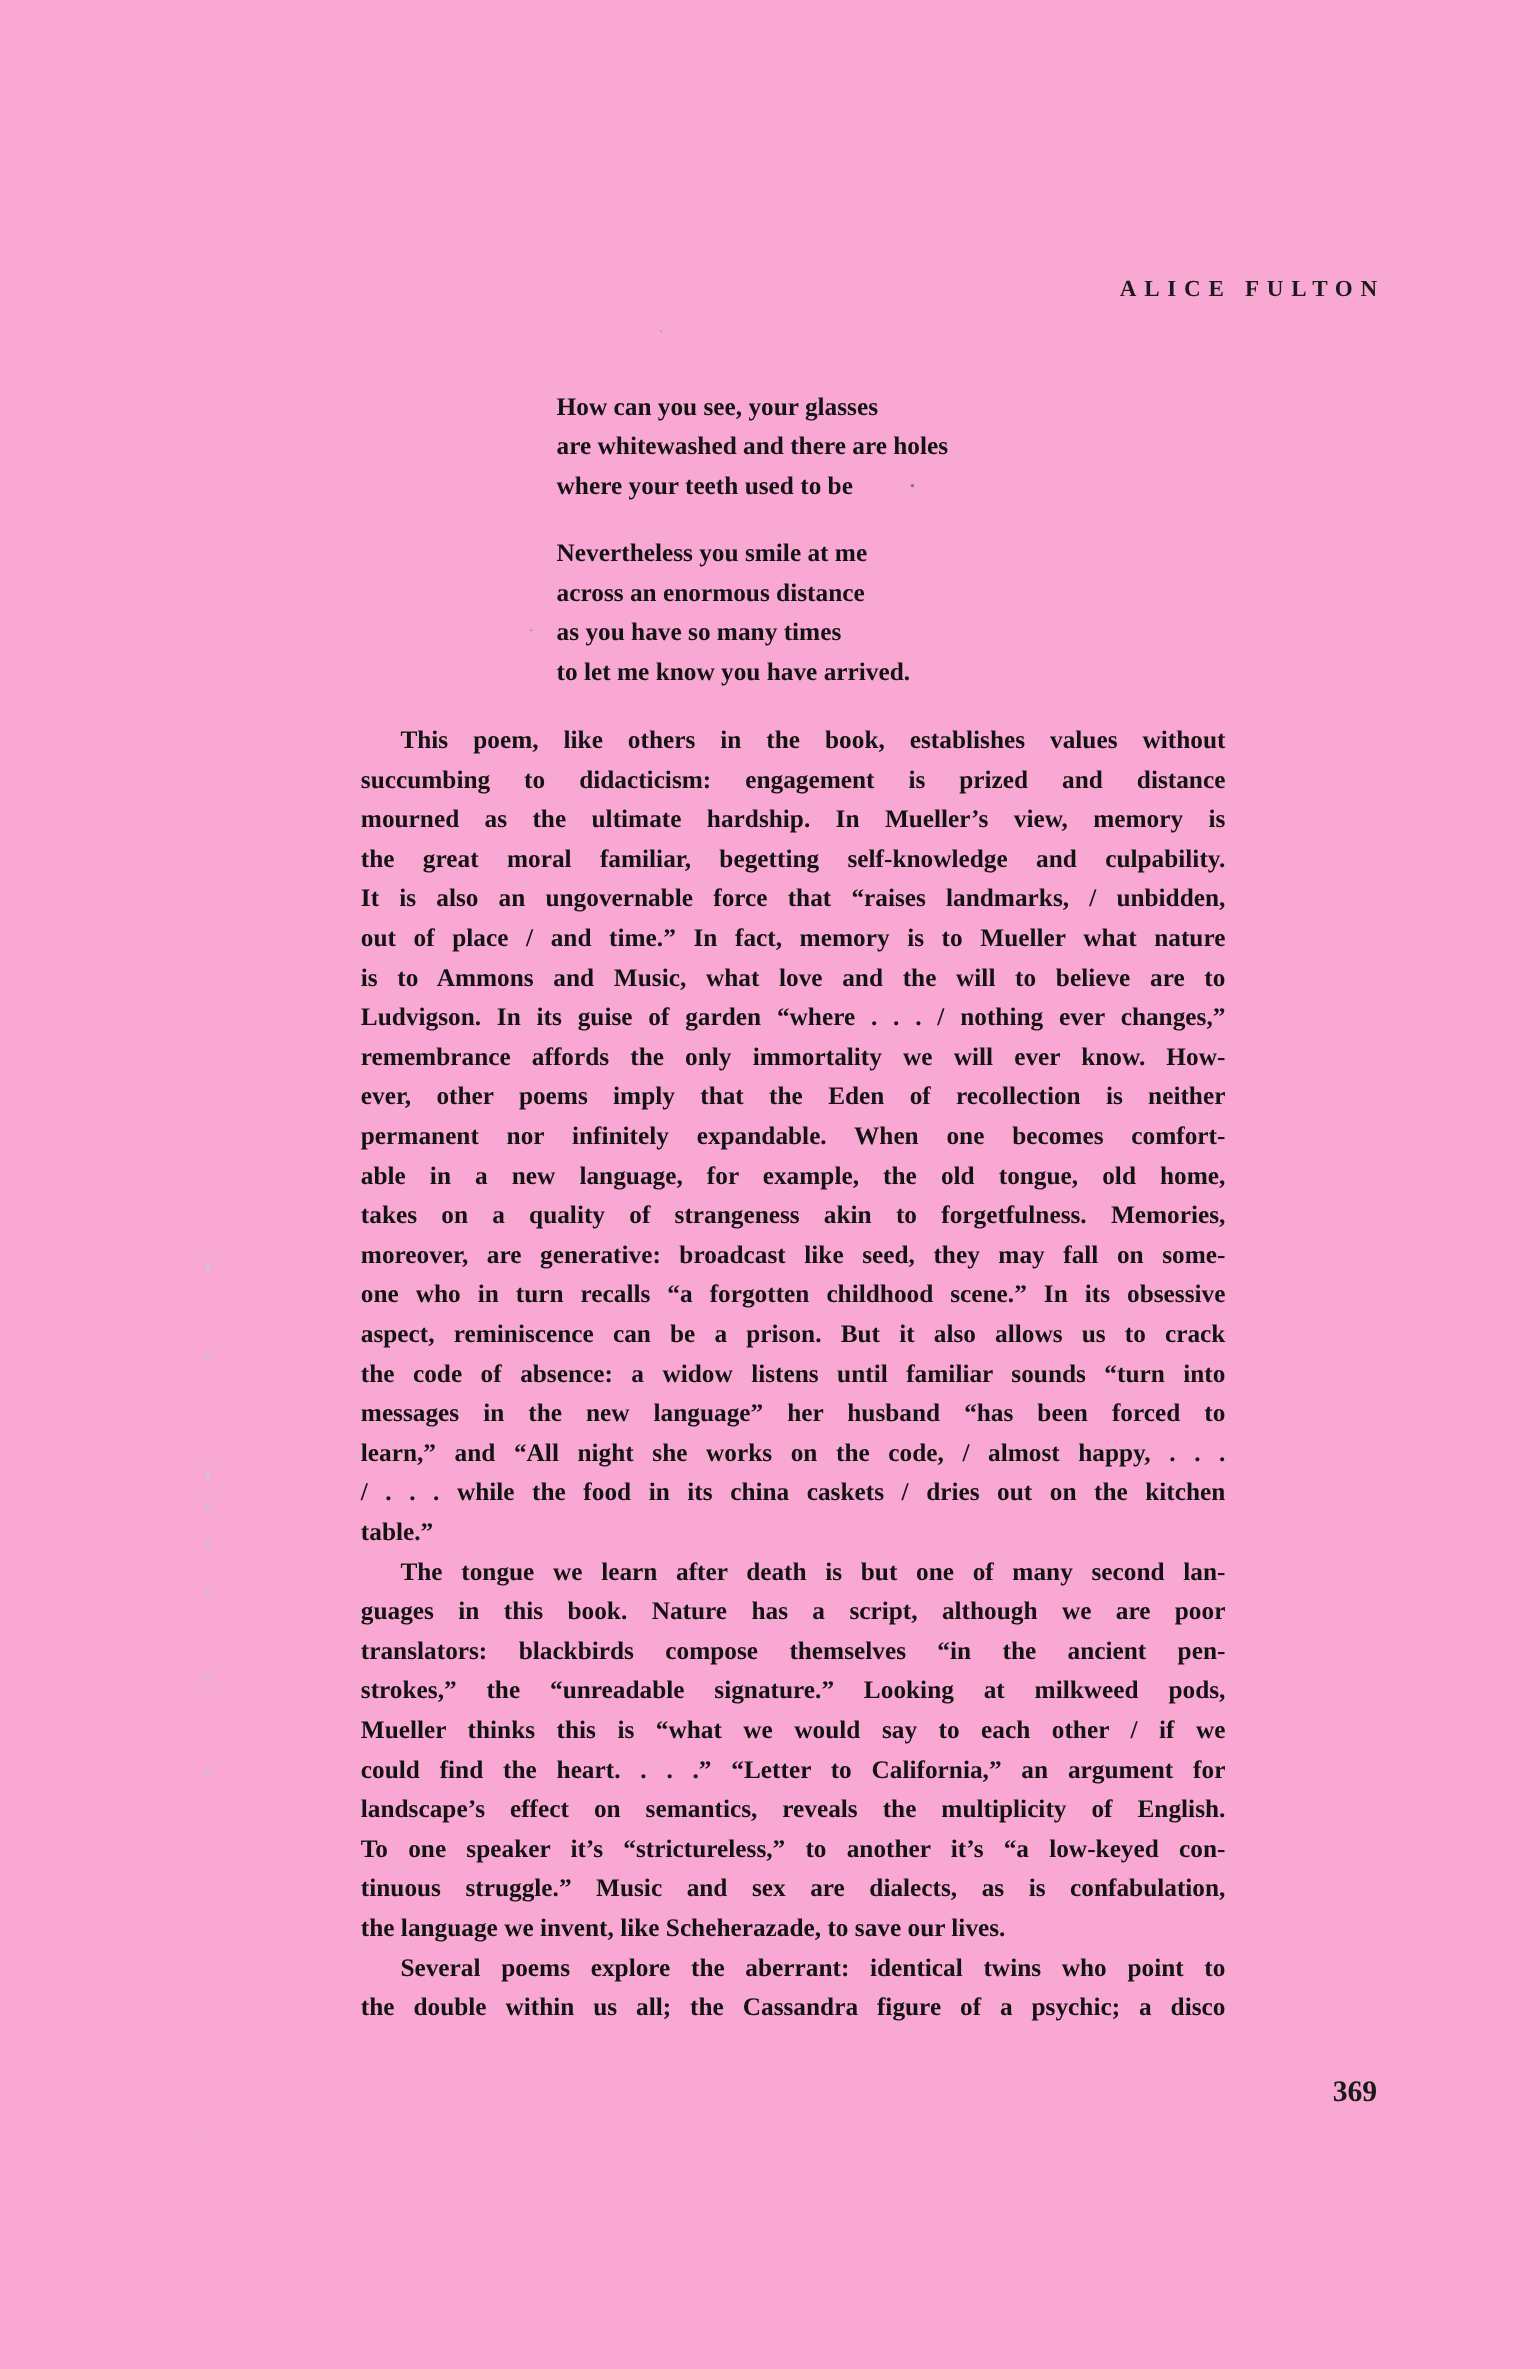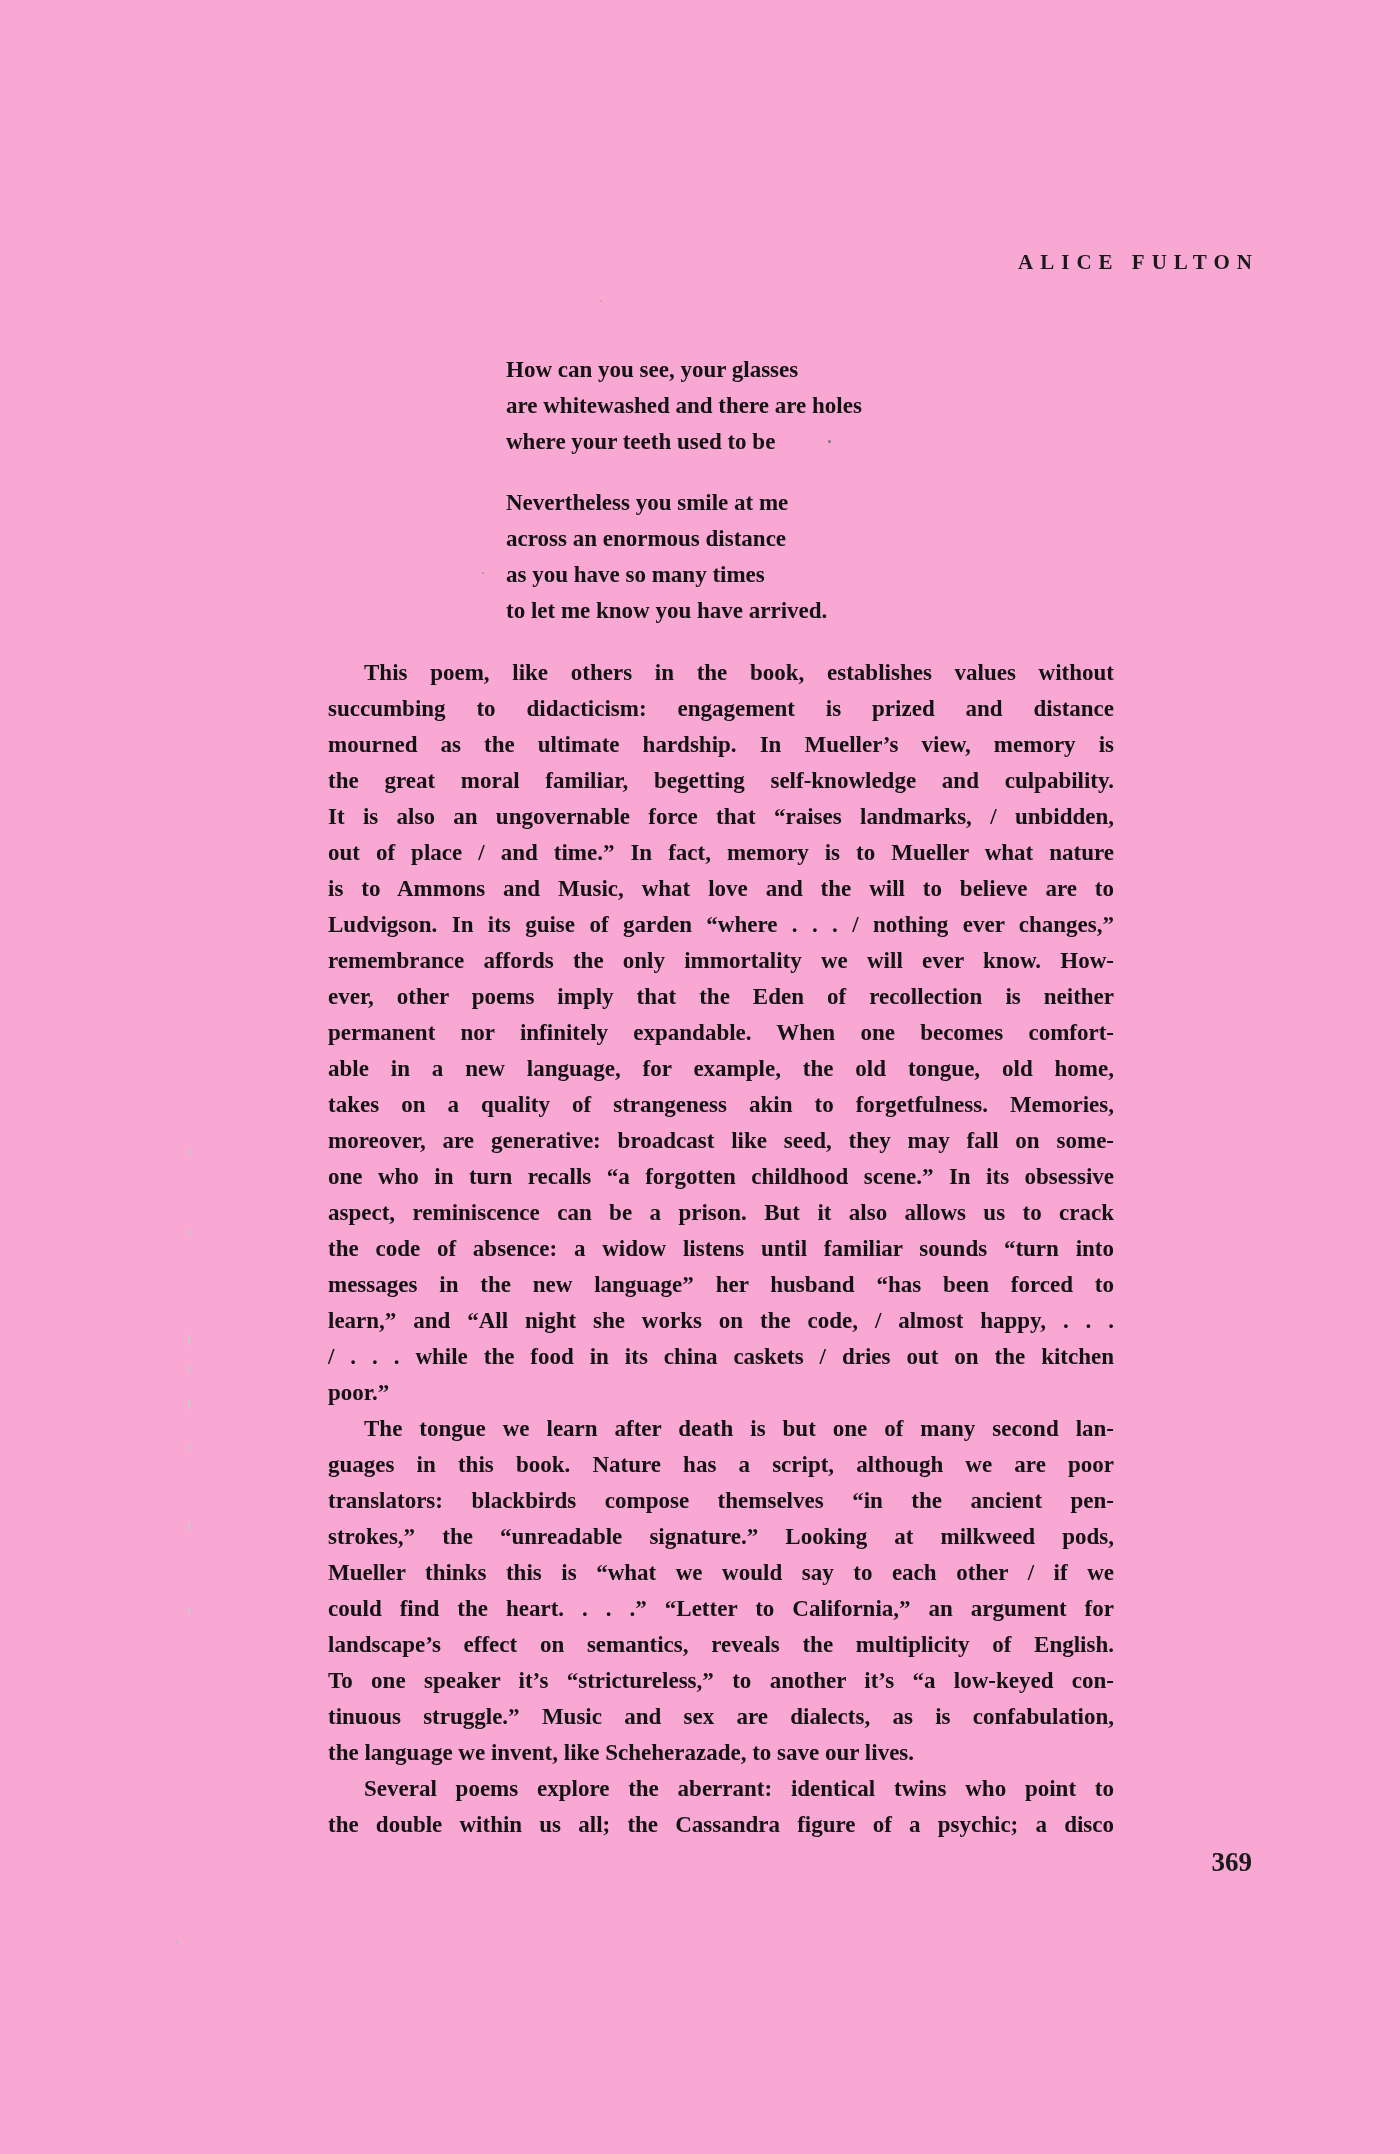--- a/index.html
+++ b/index.html
@@ -47,21 +47,21 @@
     color: #131313;
   }
   .body-line {
     text-align: justify;
     text-align-last: justify;
   }
   .body-line.first { text-indent: 36px; }
   .body-line.para-end { text-align-last: left; }
   .folio {
     position: absolute;
-    top: 1847px;
+    top: 1886px;
     left: 0;
     width: 1252px;
     text-align: right;
     font-size: 27px;
     color: #1a1a1a;
   }
   
   .speck {
     position: absolute;
     background: #8a8a8a;
@@ -110,21 +110,21 @@
         <div class="body-line">permanent nor infinitely expandable. When one becomes comfort-</div>
         <div class="body-line">able in a new language, for example, the old tongue, old home,</div>
         <div class="body-line">takes on a quality of strangeness akin to forgetfulness. Memories,</div>
         <div class="body-line">moreover, are generative: broadcast like seed, they may fall on some-</div>
         <div class="body-line">one who in turn recalls “a forgotten childhood scene.” In its obsessive</div>
         <div class="body-line">aspect, reminiscence can be a prison. But it also allows us to crack</div>
         <div class="body-line">the code of absence: a widow listens until familiar sounds “turn into</div>
         <div class="body-line">messages in the new language” her husband “has been forced to</div>
         <div class="body-line">learn,” and “All night she works on the code, / almost happy, . . .</div>
         <div class="body-line">/ . . . while the food in its china caskets / dries out on the kitchen</div>
-        <div class="body-line para-end">poor.”</div>
+        <div class="body-line para-end">table.”</div>
       </div>
       <div class="paragraph">
         <div class="body-line first">The tongue we learn after death is but one of many second lan-</div>
         <div class="body-line">guages in this book. Nature has a script, although we are poor</div>
         <div class="body-line">translators: blackbirds compose themselves “in the ancient pen-</div>
         <div class="body-line">strokes,” the “unreadable signature.” Looking at milkweed pods,</div>
         <div class="body-line">Mueller thinks this is “what we would say to each other / if we</div>
         <div class="body-line">could find the heart. . . .” “Letter to California,” an argument for</div>
         <div class="body-line">landscape’s effect on semantics, reveals the multiplicity of English.</div>
         <div class="body-line">To one speaker it’s “strictureless,” to another it’s “a low-keyed con-</div>

